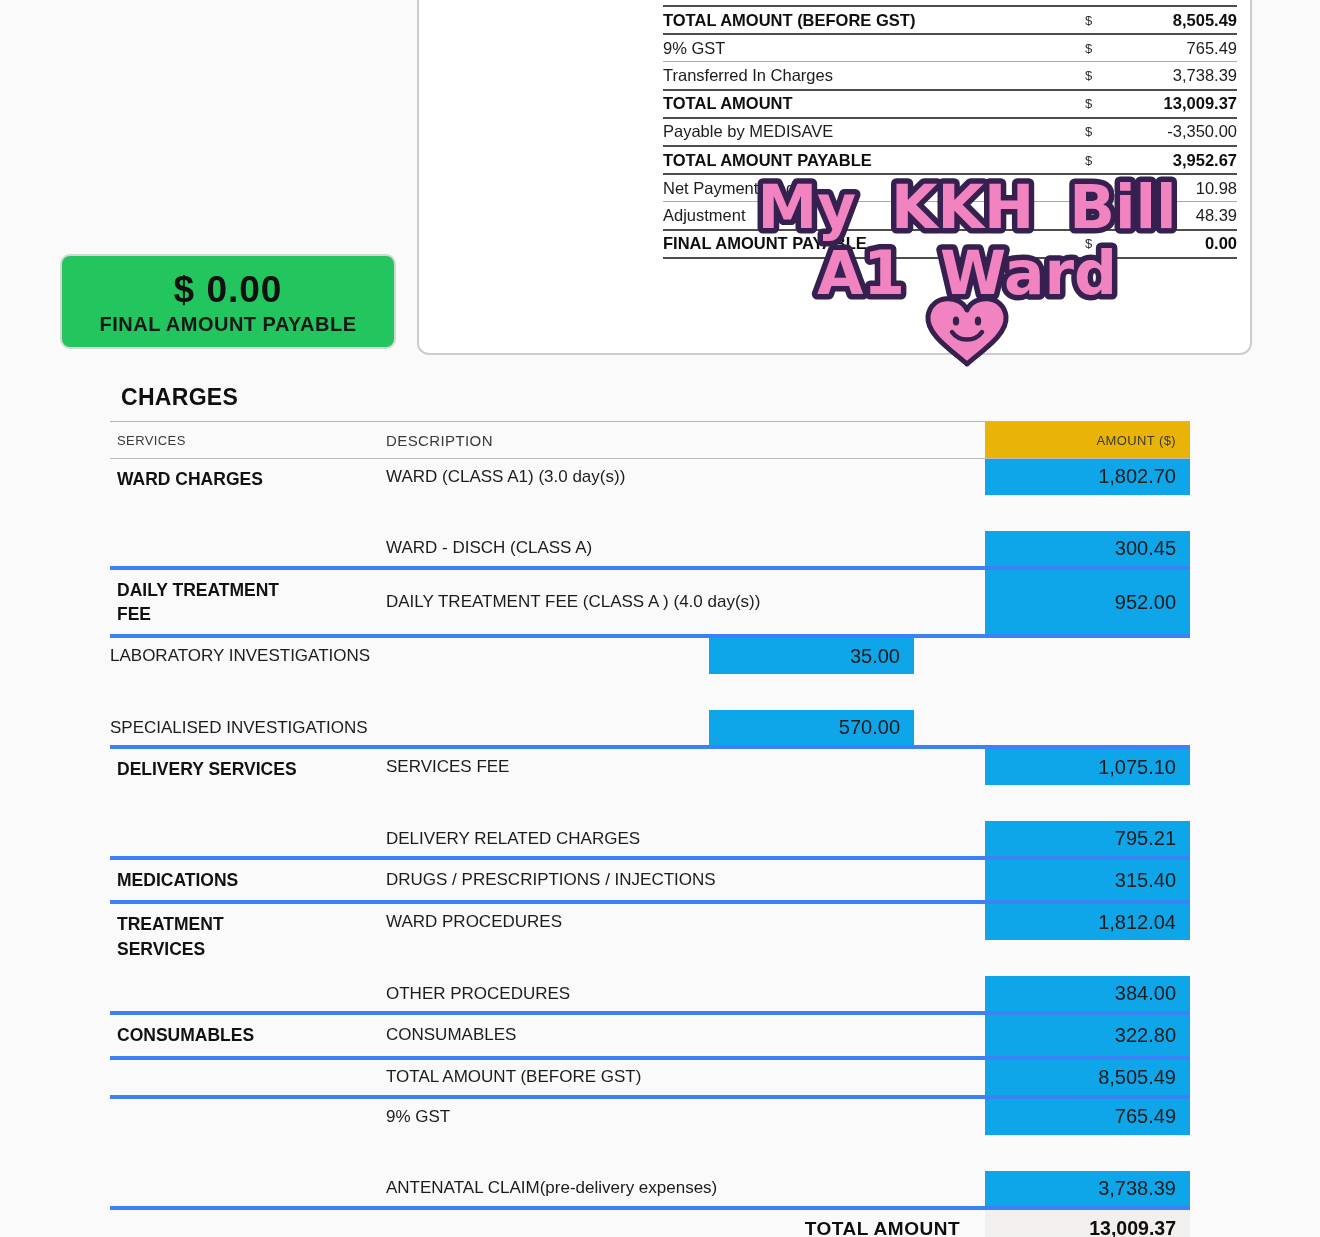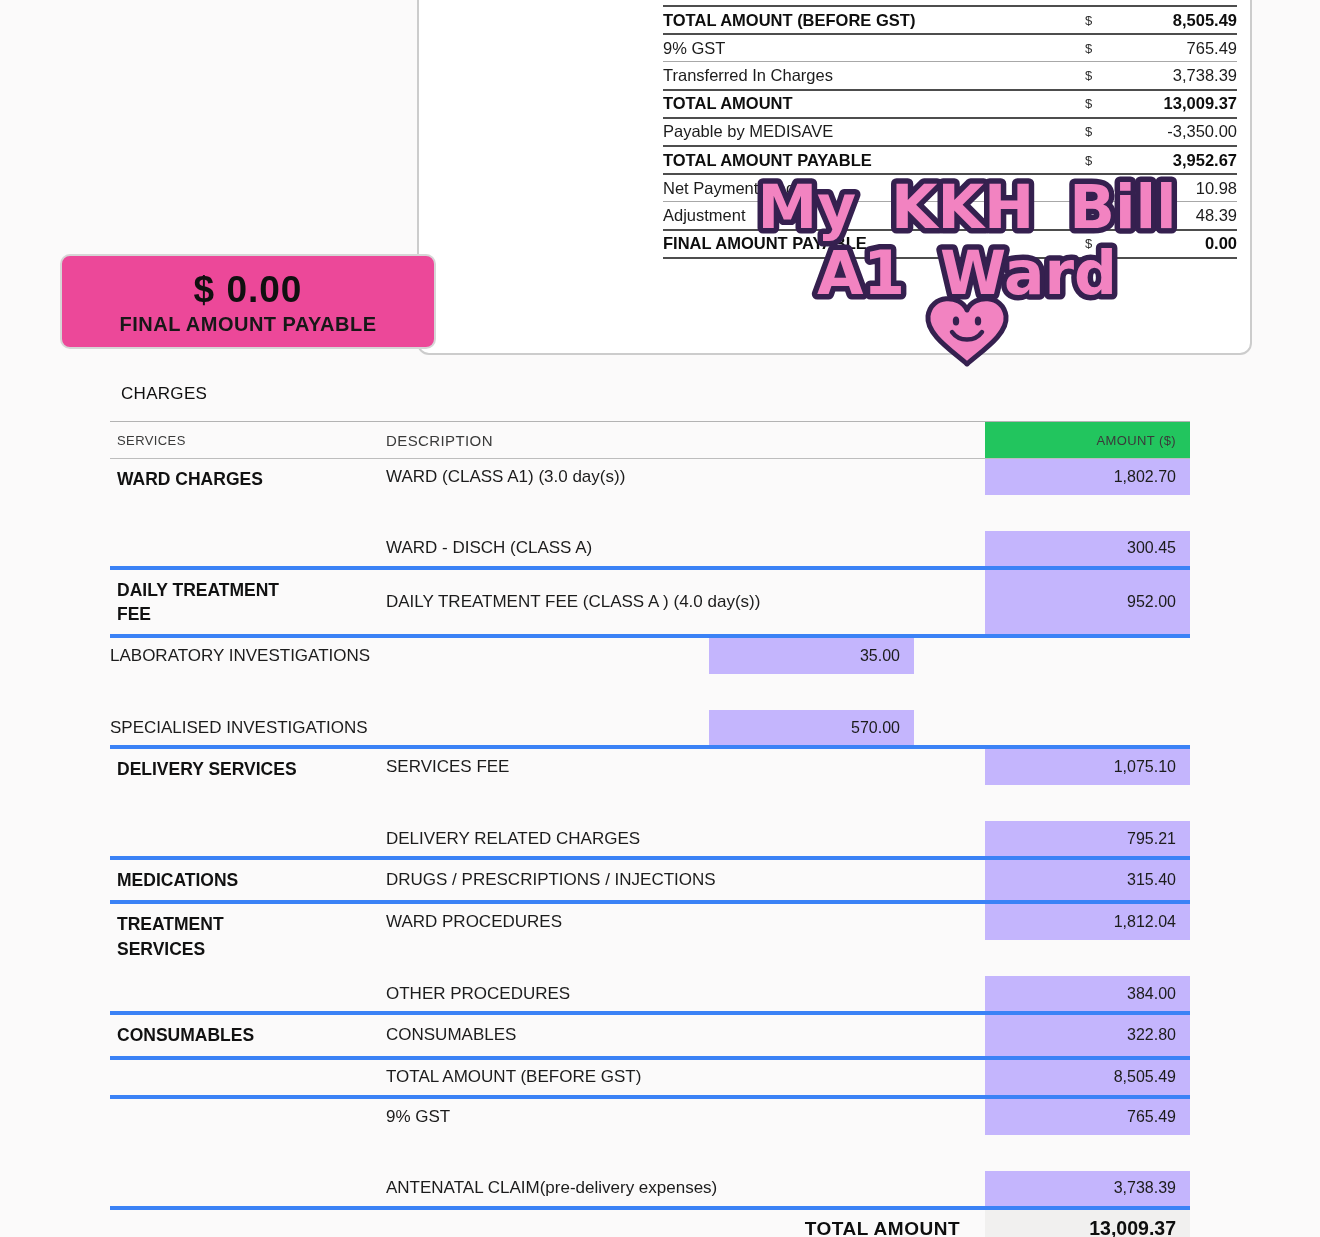--- a/index.html
+++ b/index.html
@@ -14,45 +14,45 @@
   .summary-table { position:absolute; left:663px; top:5px; width:574px; border-collapse:collapse; }
   .summary-table td { padding:0; height:26.2px; vertical-align:middle; font-size:16.5px; color:#1c1c1c; }
   .summary-table td.cur { font-size:13px; color:#2e2e2e; width:40px; font-weight:normal; }
   .summary-table td.lbl { width:422px; }
   .summary-table td.val { width:112px; text-align:right; }
   tr.sum-light td { border-bottom:1px solid #a8a8a8; }
   tr.sum-dark  td { border-top:2px solid #4d4d4d; border-bottom:2px solid #4d4d4d; }
   tr.sum-dark  td.lbl, tr.sum-dark td.val { font-weight:bold; color:#0e0e0e; }
 
   
-  .final-box { position:absolute; left:60px; top:254px; width:376px; height:95px; box-sizing:border-box;
-    background:#ec4899; border:2px solid #d6d6d6; border-radius:10px; text-align:center; }
+  .final-box { position:absolute; left:60px; top:254px; width:336px; height:95px; box-sizing:border-box;
+    background:#22c55e; border:2px solid #d6d6d6; border-radius:10px; text-align:center; }
   .final-box .amt { margin-top:13px; font-size:37px; font-weight:bold; color:#101010; letter-spacing:1px; }
   .final-box .cap { margin-top:2px; font-size:20px; font-weight:bold; color:#181818; letter-spacing:0.5px; }
 
   
   .overlay { position:absolute; left:685px; top:148px; z-index:5; }
   .overlay text { font-family:"DejaVu Sans", sans-serif; font-weight:bold; }
 
   
-  .charges-title { position:absolute; left:121px; top:384px; font-size:17px; font-weight:normal; color:#0f0f0f; letter-spacing:0.3px; }
+  .charges-title { position:absolute; left:121px; top:384px; font-size:23px; font-weight:bold; color:#0f0f0f; letter-spacing:0.3px; }
   .charges-table { position:absolute; left:110px; top:421px; width:1080px; color:#1c1c1c; }
   .ch-header { display:flex; height:36px; align-items:center; border-top:1px solid #b3b3b3; border-bottom:1px solid #bdbdbd; }
   .ch-header .h-serv { width:276px; padding-left:7px; box-sizing:border-box; font-size:13px; color:#3a3a3a; letter-spacing:0.4px; }
   .ch-header .h-desc { width:599px; font-size:15px; color:#3a3a3a; letter-spacing:0.4px; }
-  .ch-header .h-amt  { width:205px; align-self:stretch; background:#22c55e; display:flex; align-items:center;
+  .ch-header .h-amt  { width:205px; align-self:stretch; background:#eab308; display:flex; align-items:center;
     justify-content:flex-end; padding-right:14px; box-sizing:border-box; font-size:13px; color:#3a3a3a; letter-spacing:0.4px; }
   .ch-group { display:flex; border-bottom:4px solid #3b82f6; }
   .ch-service { width:276px; box-sizing:border-box; padding:8px 10px 8px 7px; font-weight:bold; font-size:17.5px;
     line-height:1.38; color:#111; white-space:pre-line; }
   .ch-items { flex:1; display:flex; flex-direction:column;gap:36px; }
   .ch-item { display:flex; flex:1; min-height:35.5px; }
   .ch-desc { width:599px; display:flex; align-items:center; font-size:17px; }
-  .ch-amt  { width:205px; box-sizing:border-box; background:#c4b5fd; display:flex; align-items:center;
-    justify-content:flex-end; padding-right:14px; font-size:16px; }
+  .ch-amt  { width:205px; box-sizing:border-box; background:#0ea5e9; display:flex; align-items:center;
+    justify-content:flex-end; padding-right:14px; font-size:20px; }
   .ch-total { display:flex; height:37px; }
   .ch-total-label { width:875px; box-sizing:border-box; display:flex; align-items:center; justify-content:flex-end;
     padding-right:25px; font-weight:bold; font-size:19px; letter-spacing:0.5px; color:#0e0e0e; }
   .ch-total-amt { width:205px; box-sizing:border-box; background:#f1f0ef; display:flex; align-items:center;
     justify-content:flex-end; padding-right:14px; font-weight:bold; font-size:19.5px; color:#0e0e0e; }
 </style>
 </head>
 <body>
 
 <div class="page">

